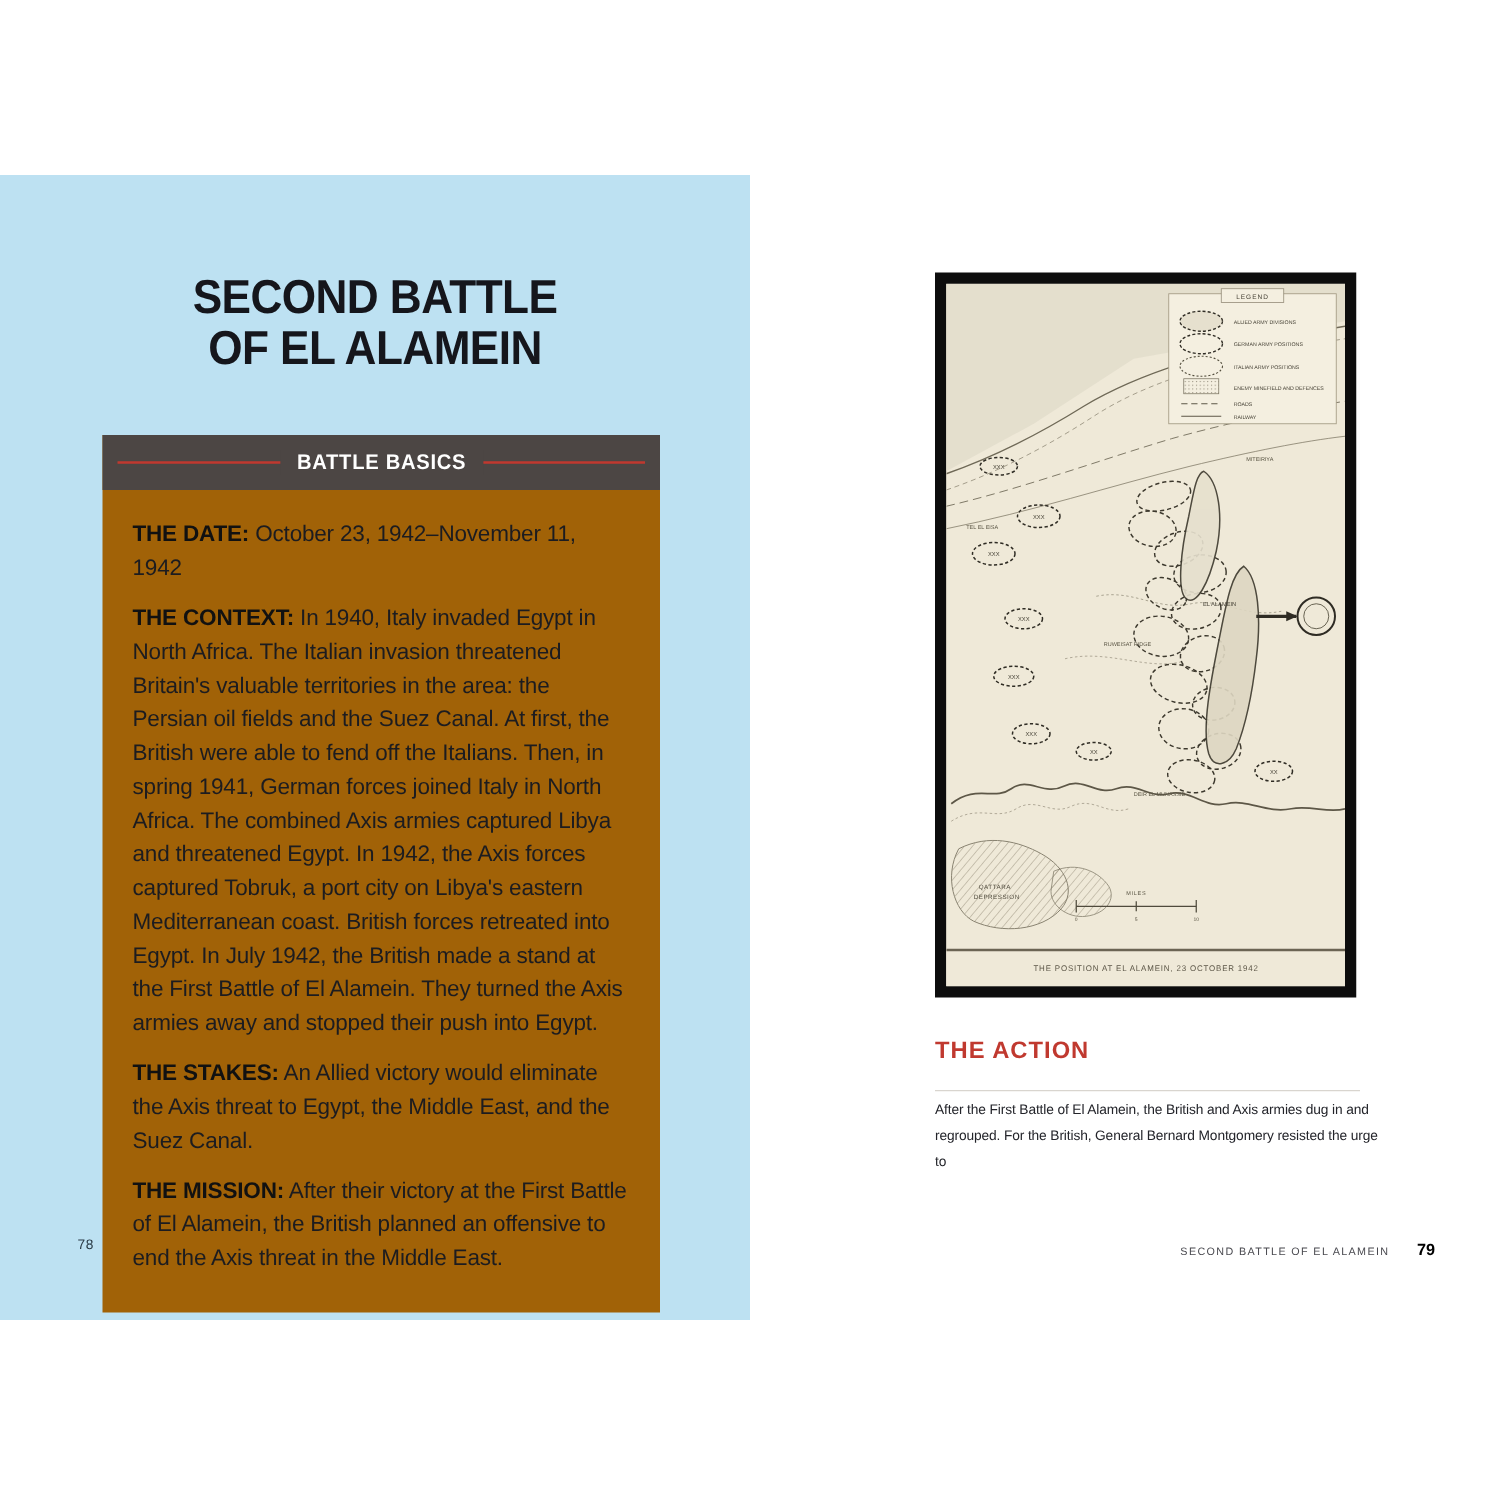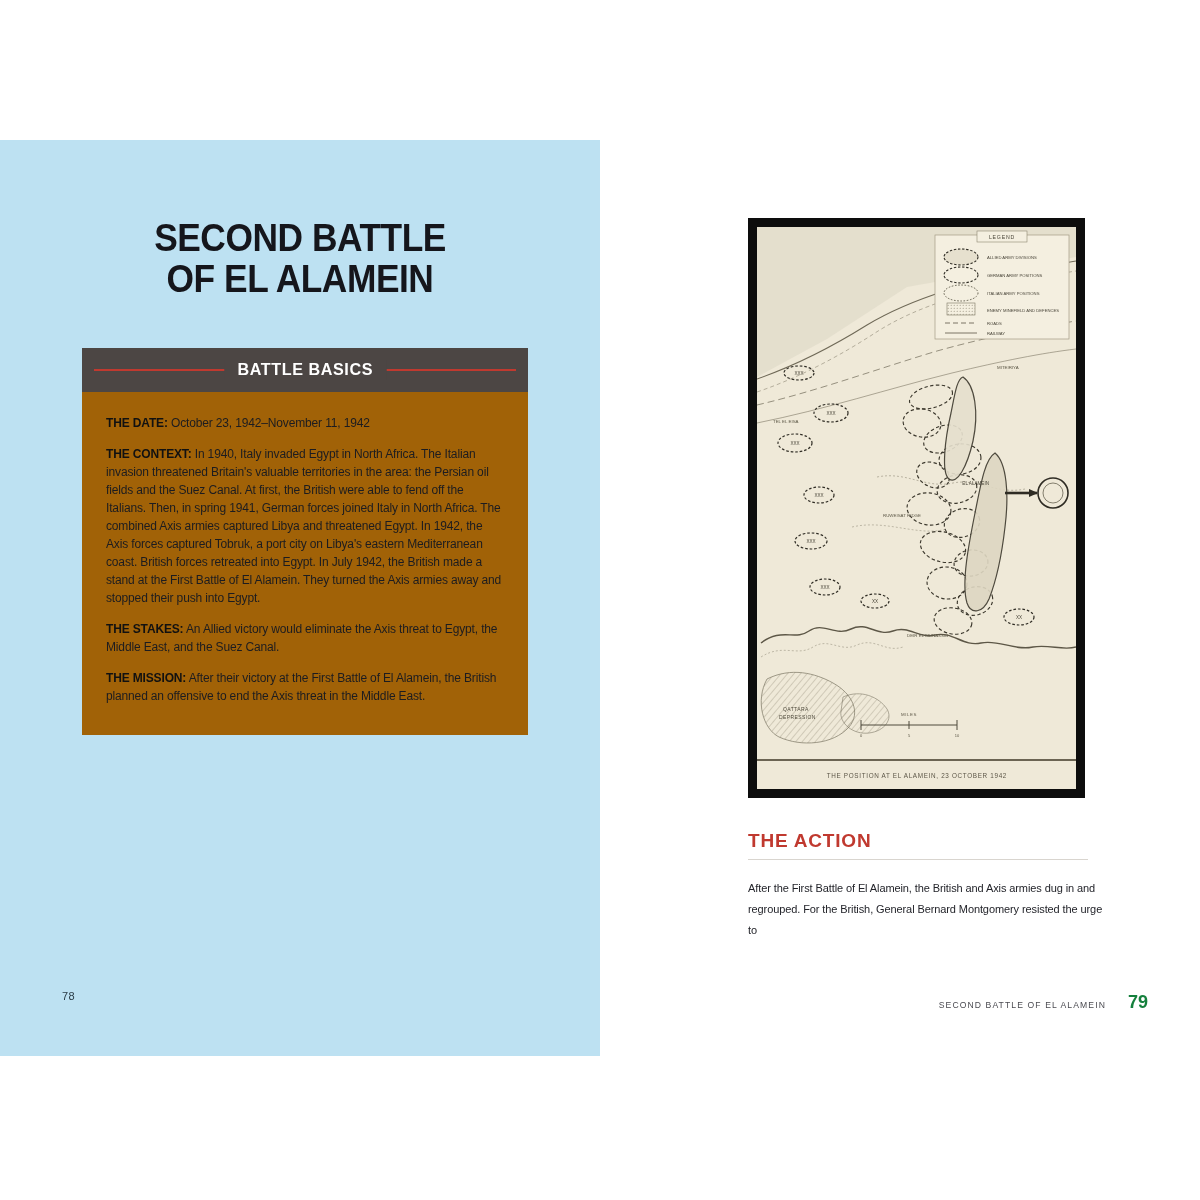--- a/index.html
+++ b/index.html
@@ -80,21 +80,21 @@
     background: #4c4644;
     padding: 0 14px;
   }
 
   .basics-body {
     padding: 22px 24px 30px 24px;
   }
 
   .basics-body p {
     font-family: "Liberation Sans", sans-serif;
-    font-size: 12px;
+    font-size: 18px;
     line-height: 1.50;
     color: #1c1c20;
     margin-bottom: 13px;
     letter-spacing: -0.15px;
   }
   .basics-body p:last-child { margin-bottom: 0; }
   .basics-body .lbl {
     font-weight: bold;
     color: #111;
   }
@@ -157,21 +157,21 @@
 
   .action-head {
     position: absolute;
     left: 148px;
     top: 690px;
     width: 340px;
     font-weight: bold;
     font-size: 19px;
     letter-spacing: 0.8px;
     color: #c0392f;
-    padding-bottom: 7px;
+    padding-bottom: 20px;
     border-bottom: 1.5px solid #d9d5cf;
   }
 
   .action-body {
     position: absolute;
     left: 148px;
     top: 738px;
     width: 355px;
     font-size: 11px;
     line-height: 1.92;
@@ -186,23 +186,23 @@
     display: flex;
     align-items: baseline;
     gap: 22px;
   }
   .folio-right .runhead {
     font-size: 8.6px;
     letter-spacing: 1.1px;
     color: #4a4a50;
   }
   .folio-right .pgnum {
-    font-size: 18px;
-    font-weight: bold;
-    color: #15803d;
+    font-size: 13px;
+    font-weight: bold;
+    color: #000000;
   }
 </style>
 </head>
 <body>
 
 <div id="spread">
 
   <div class="page-left">
 
     <div class="page-title">SECOND BATTLE

